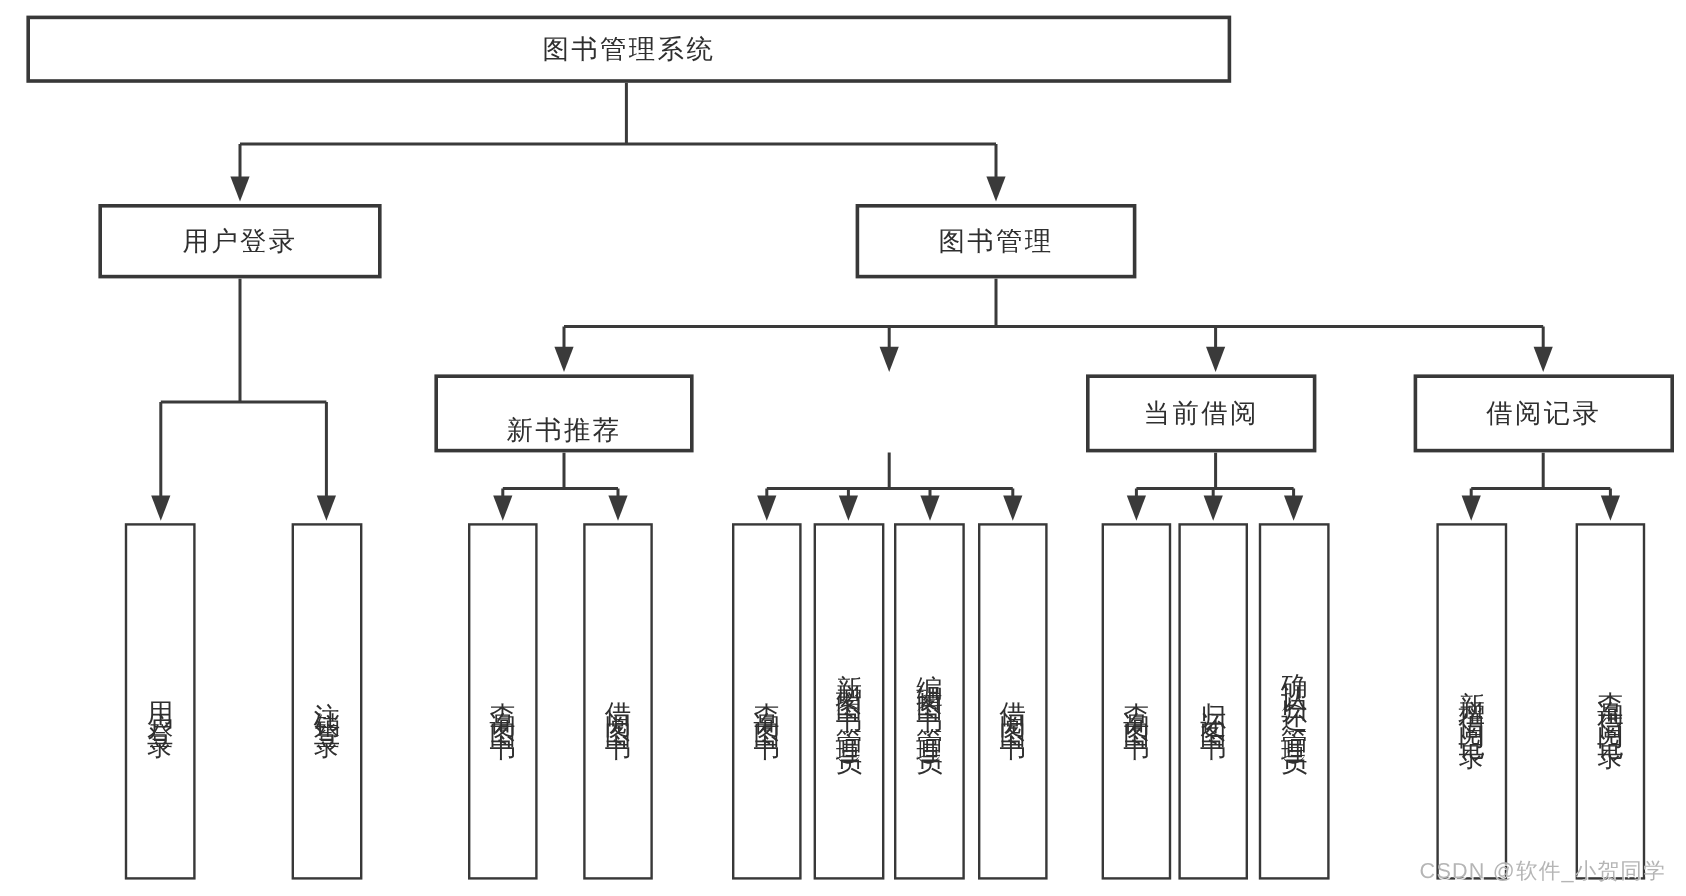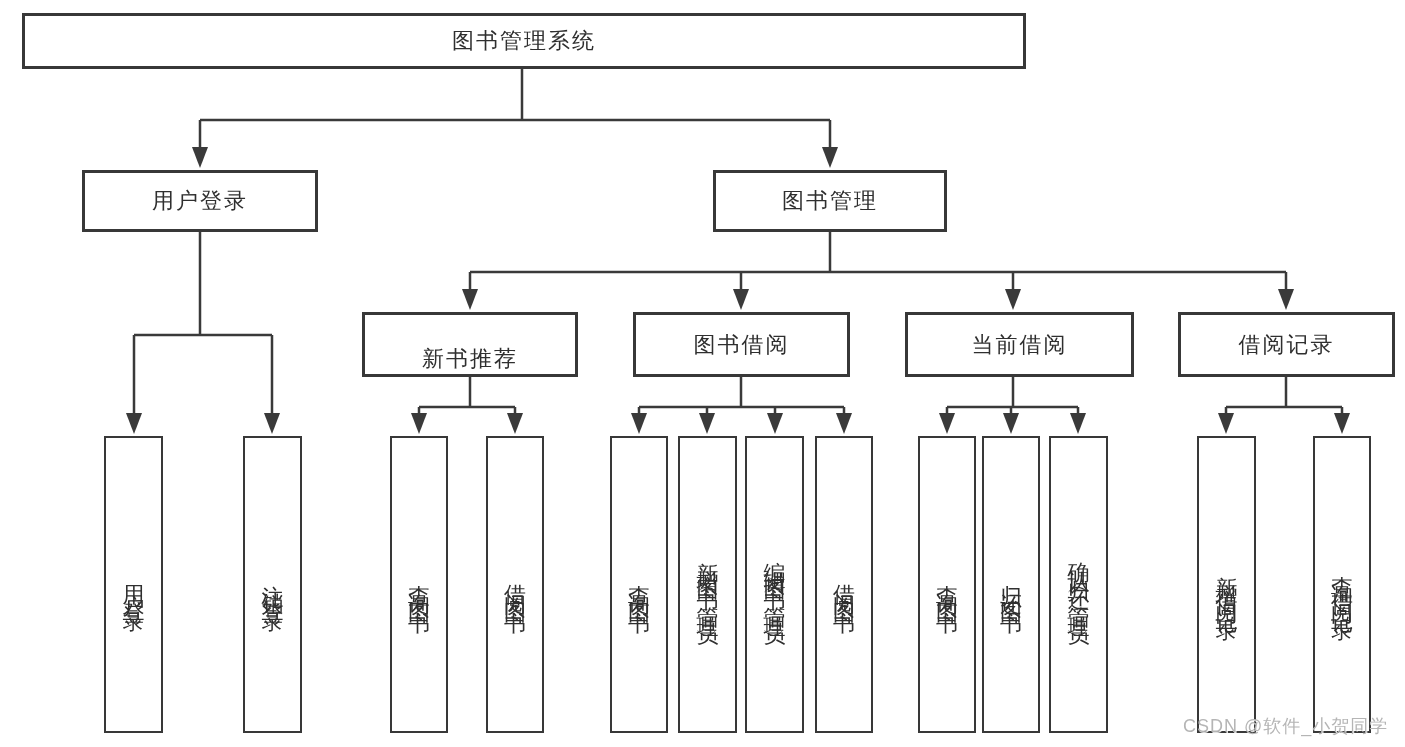--- a/index.html
+++ b/index.html
@@ -98,24 +98,21 @@
   <div class="node hnode" style="left:82px; top:170px; width:236px; height:62px;">
     <span class="label">用户登录</span>
   </div>
   <div class="node hnode" style="left:713px; top:170px; width:234px; height:62px;">
     <span class="label">图书管理</span>
   </div>
 
   <div class="node hnode" style="left:362px; top:312px; width:216px; height:65px;align-items:flex-end;">
     <span class="label">新书推荐</span>
   </div>
-  <div class="node hnode" style="left:633px; top:312px; width:217px; height:65px;">
-    <span class="label">图书借阅</span>
-  </div>
-  <div class="node hnode" style="left:905px; top:312px; width:229px; height:65px;">
+  <div class="node hnode" style="left:905px; top:312px; width:192px; height:65px;">
     <span class="label">当前借阅</span>
   </div>
   <div class="node hnode" style="left:1178px; top:312px; width:217px; height:65px;">
     <span class="label">借阅记录</span>
   </div>
 
   <div class="node vnode" style="left:104px; top:436px; width:59px; height:297px;">
     <span class="label">用户登录</span>
   </div>
   <div class="node vnode" style="left:243px; top:436px; width:59px; height:297px;">

